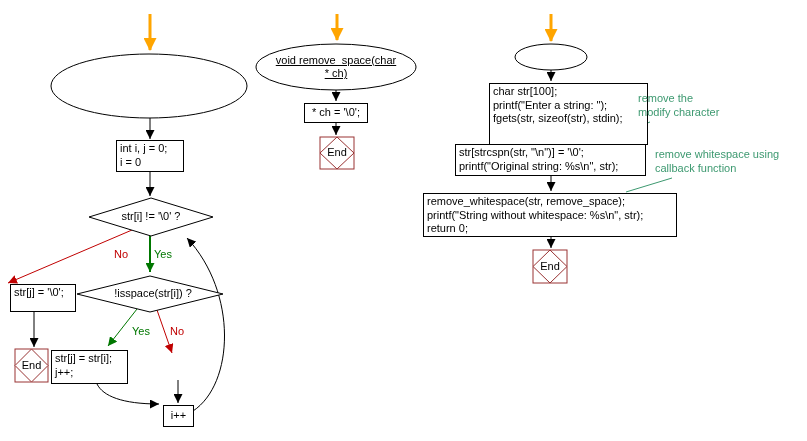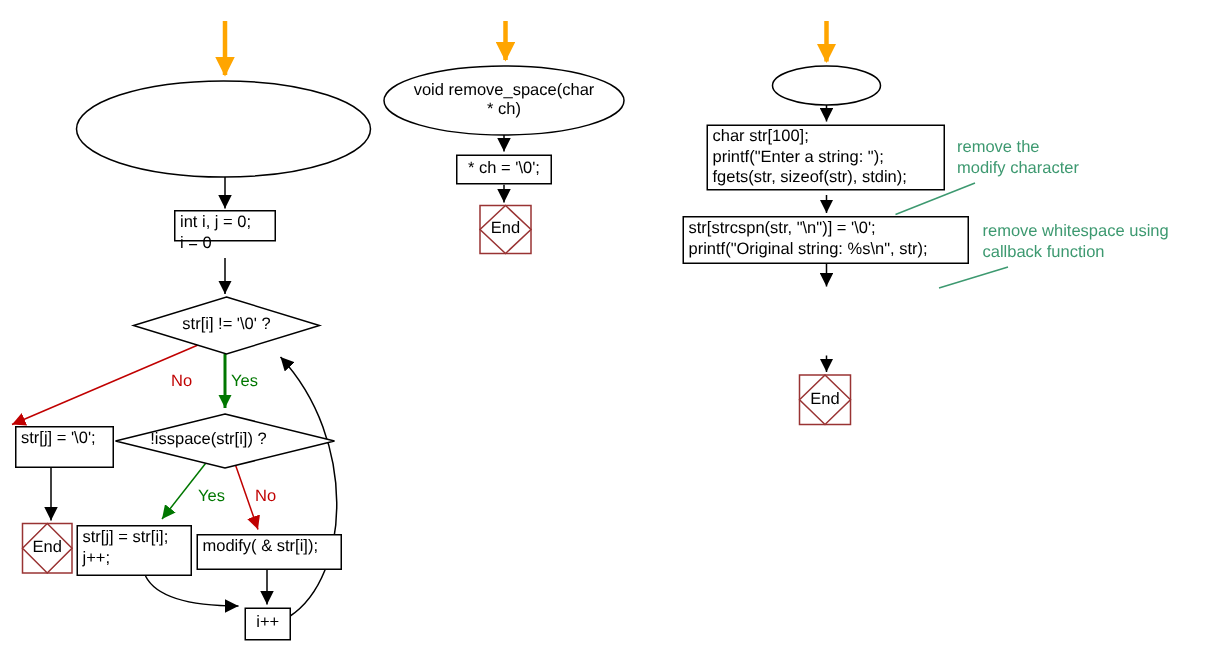--- a/index.html
+++ b/index.html
@@ -78,59 +78,61 @@
       <rect x="320" y="137" width="34" height="32" fill="#fff" stroke="#993333"></rect>
       <polygon points="337,137 354,153 337,169 320,153" fill="#fff" stroke="#993333"></polygon>
     </g>
     <g>
       <rect x="533" y="250" width="34" height="33" fill="#fff" stroke="#993333"></rect>
       <polygon points="550,250 567,266.5 550,283 533,266.5" fill="#fff" stroke="#993333"></polygon>
     </g>
   </svg>
 
 
-  <div class="node rect-node" style="left:116px;top:140px;width:68px;height:21px;">int i, j = 0;
+  <div class="node rect-node" style="left:116px;top:140px;width:68px;height:32px;">int i, j = 0;
 i = 0</div>
 
   <div class="node center" style="left:89px;top:204px;width:124px;height:26px;text-align:center;">str[i] != '\0' ?</div>
 
   <div class="node label-no" style="left:114px;top:248px;">No</div>
   <div class="node label-yes" style="left:154px;top:248px;">Yes</div>
 
   <div class="node rect-node" style="left:10px;top:284px;width:66px;height:28px;">str[j] = '\0';</div>
 
   <div class="node center" style="left:15px;top:349px;width:33px;height:33px;">End</div>
 
-  <div class="node center" style="left:66px;top:282px;width:146px;height:24px;">!isspace(str[i]) ?</div>
+  <div class="node center" style="left:80px;top:282px;width:146px;height:24px;">!isspace(str[i]) ?</div>
 
   <div class="node label-yes" style="left:132px;top:325px;">Yes</div>
   <div class="node label-no" style="left:170px;top:325px;">No</div>
 
   <div class="node rect-node" style="left:51px;top:350px;width:77px;height:34px;">str[j] = str[i];
 j++;</div>
 
-  <div class="node rect-node" style="left:131px;top:356px;width:97px;height:24px;">modify( &amp; str[i]);</div>
 
   <div class="node rect-node center" style="left:163px;top:405px;width:31px;height:22px;padding:0;">i++</div>
 
-  <div class="node center" style="left:256px;top:46px;width:160px;height:42px;">void remove_space(char
+  <div class="node center" style="left:256px;top:46px;width:160px;height:42px;text-decoration:underline;">void remove_space(char
 * ch)</div>
 
   <div class="node rect-node center" style="left:304px;top:103px;width:64px;height:20px;padding:0;">* ch = '\0';</div>
 
   <div class="node center" style="left:320px;top:137px;width:34px;height:32px;">End</div>
 
 
-  <div class="node rect-node" style="left:471px;top:83px;width:159px;height:44px;">char str[100];
+  <div class="node rect-node" style="left:489px;top:83px;width:159px;height:62px;">char str[100];
 printf("Enter a string: ");
 fgets(str, sizeof(str), stdin);</div>
 
   <div class="node rect-node" style="left:455px;top:144px;width:191px;height:32px;">str[strcspn(str, "\n")] = '\0';
 printf("Original string: %s\n", str);</div>
 
+  <div class="node rect-node" style="left:423px;top:193px;width:254px;height:44px;">remove_whitespace(str, remove_space);
+printf("String without whitespace: %s\n", str);
+return 0;</div>
 
   <div class="node center" style="left:533px;top:250px;width:34px;height:33px;">End</div>
 
   <div class="node annotation" style="left:638px;top:92px;">remove the
 modify character</div>
   <div class="node annotation" style="left:655px;top:148px;">remove whitespace using
 callback function</div>
 
 </div>
 

